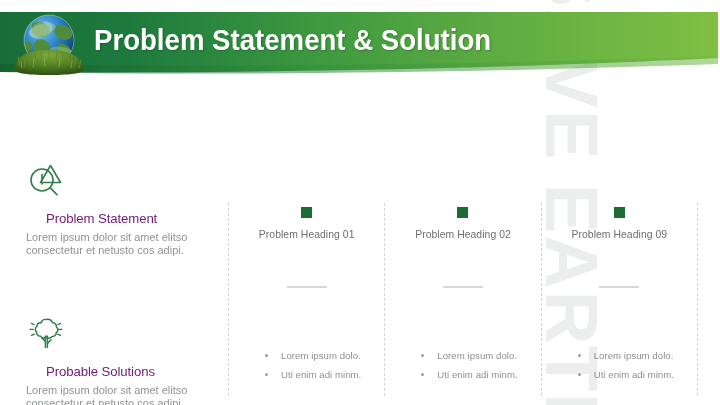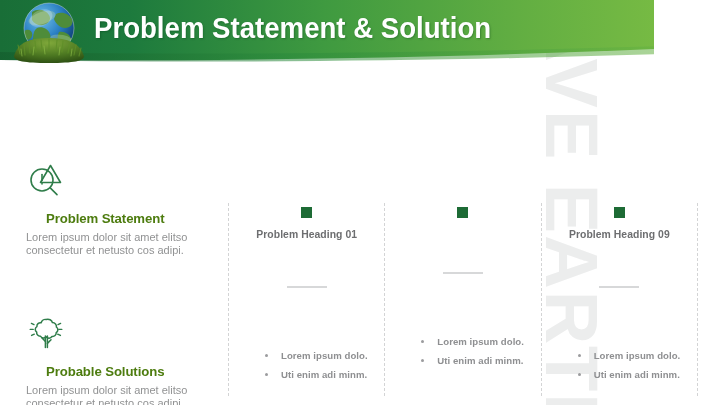--- a/index.html
+++ b/index.html
@@ -39,22 +39,22 @@
     white-space: nowrap;
     line-height: 1;
     z-index: 0;
     user-select: none;
   }
 
   
   .banner {
     position: absolute;
     left: 0;
-    top: 0;
-    width: 654px;
+    top: 12px;
+    width: 718px;
     height: 68px;
     z-index: 3;
     overflow: hidden;
   }
   .banner-shape {
     position: absolute;
     left: 0;
     top: 0;
     width: 720px;
     height: 68px;
@@ -107,43 +107,42 @@
   }
   .feature { position: relative; }
   .feature + .feature { margin-top: 56px; }
   .feature-icon {
     width: 40px;
     height: 40px;
     margin-bottom: 6px;
   }
   .feature-title {
     font-size: 13.2px;
-    font-weight: bold;
-    color: #4d7c0f;
+    font-weight: normal;
+    color: #701a75;
     line-height: 18px;
     margin-bottom: 3px;
     letter-spacing: -0.1px;
     padding-left: 20px;
   }
   .feature-desc {
     font-size: 11px;
     line-height: 13px;
     color: #919293;
   }
 
   
   .cols {
     position: absolute;
     left: 228px;
     top: 203px;
     width: 470px;
     height: 193px;
     display: flex;
     z-index: 2;
-    font-weight: bold;
   }
   .col {
     flex: 1 1 0;
     position: relative;
     display: flex;
     flex-direction: column;
     align-items: center;
     padding-top: 4px;
     border-left: 1px dashed #d3d4d5;
   }
@@ -330,20 +329,21 @@
       <div class="col-title">Problem Heading 01</div>
       <div class="col-rule"></div>
       <ul class="col-list">
         <li>Lorem ipsum dolo.</li>
         <li>Uti enim adi minm.</li>
       </ul>
     </div>
 
     <div class="col">
       <div class="col-marker"></div>
+      <div class="col-title">Problem Heading 02</div>
       <div class="col-rule"></div>
       <ul class="col-list">
         <li>Lorem ipsum dolo.</li>
         <li>Uti enim adi minm.</li>
       </ul>
     </div>
 
     <div class="col">
       <div class="col-marker"></div>
       <div class="col-title">Problem Heading 09</div>

